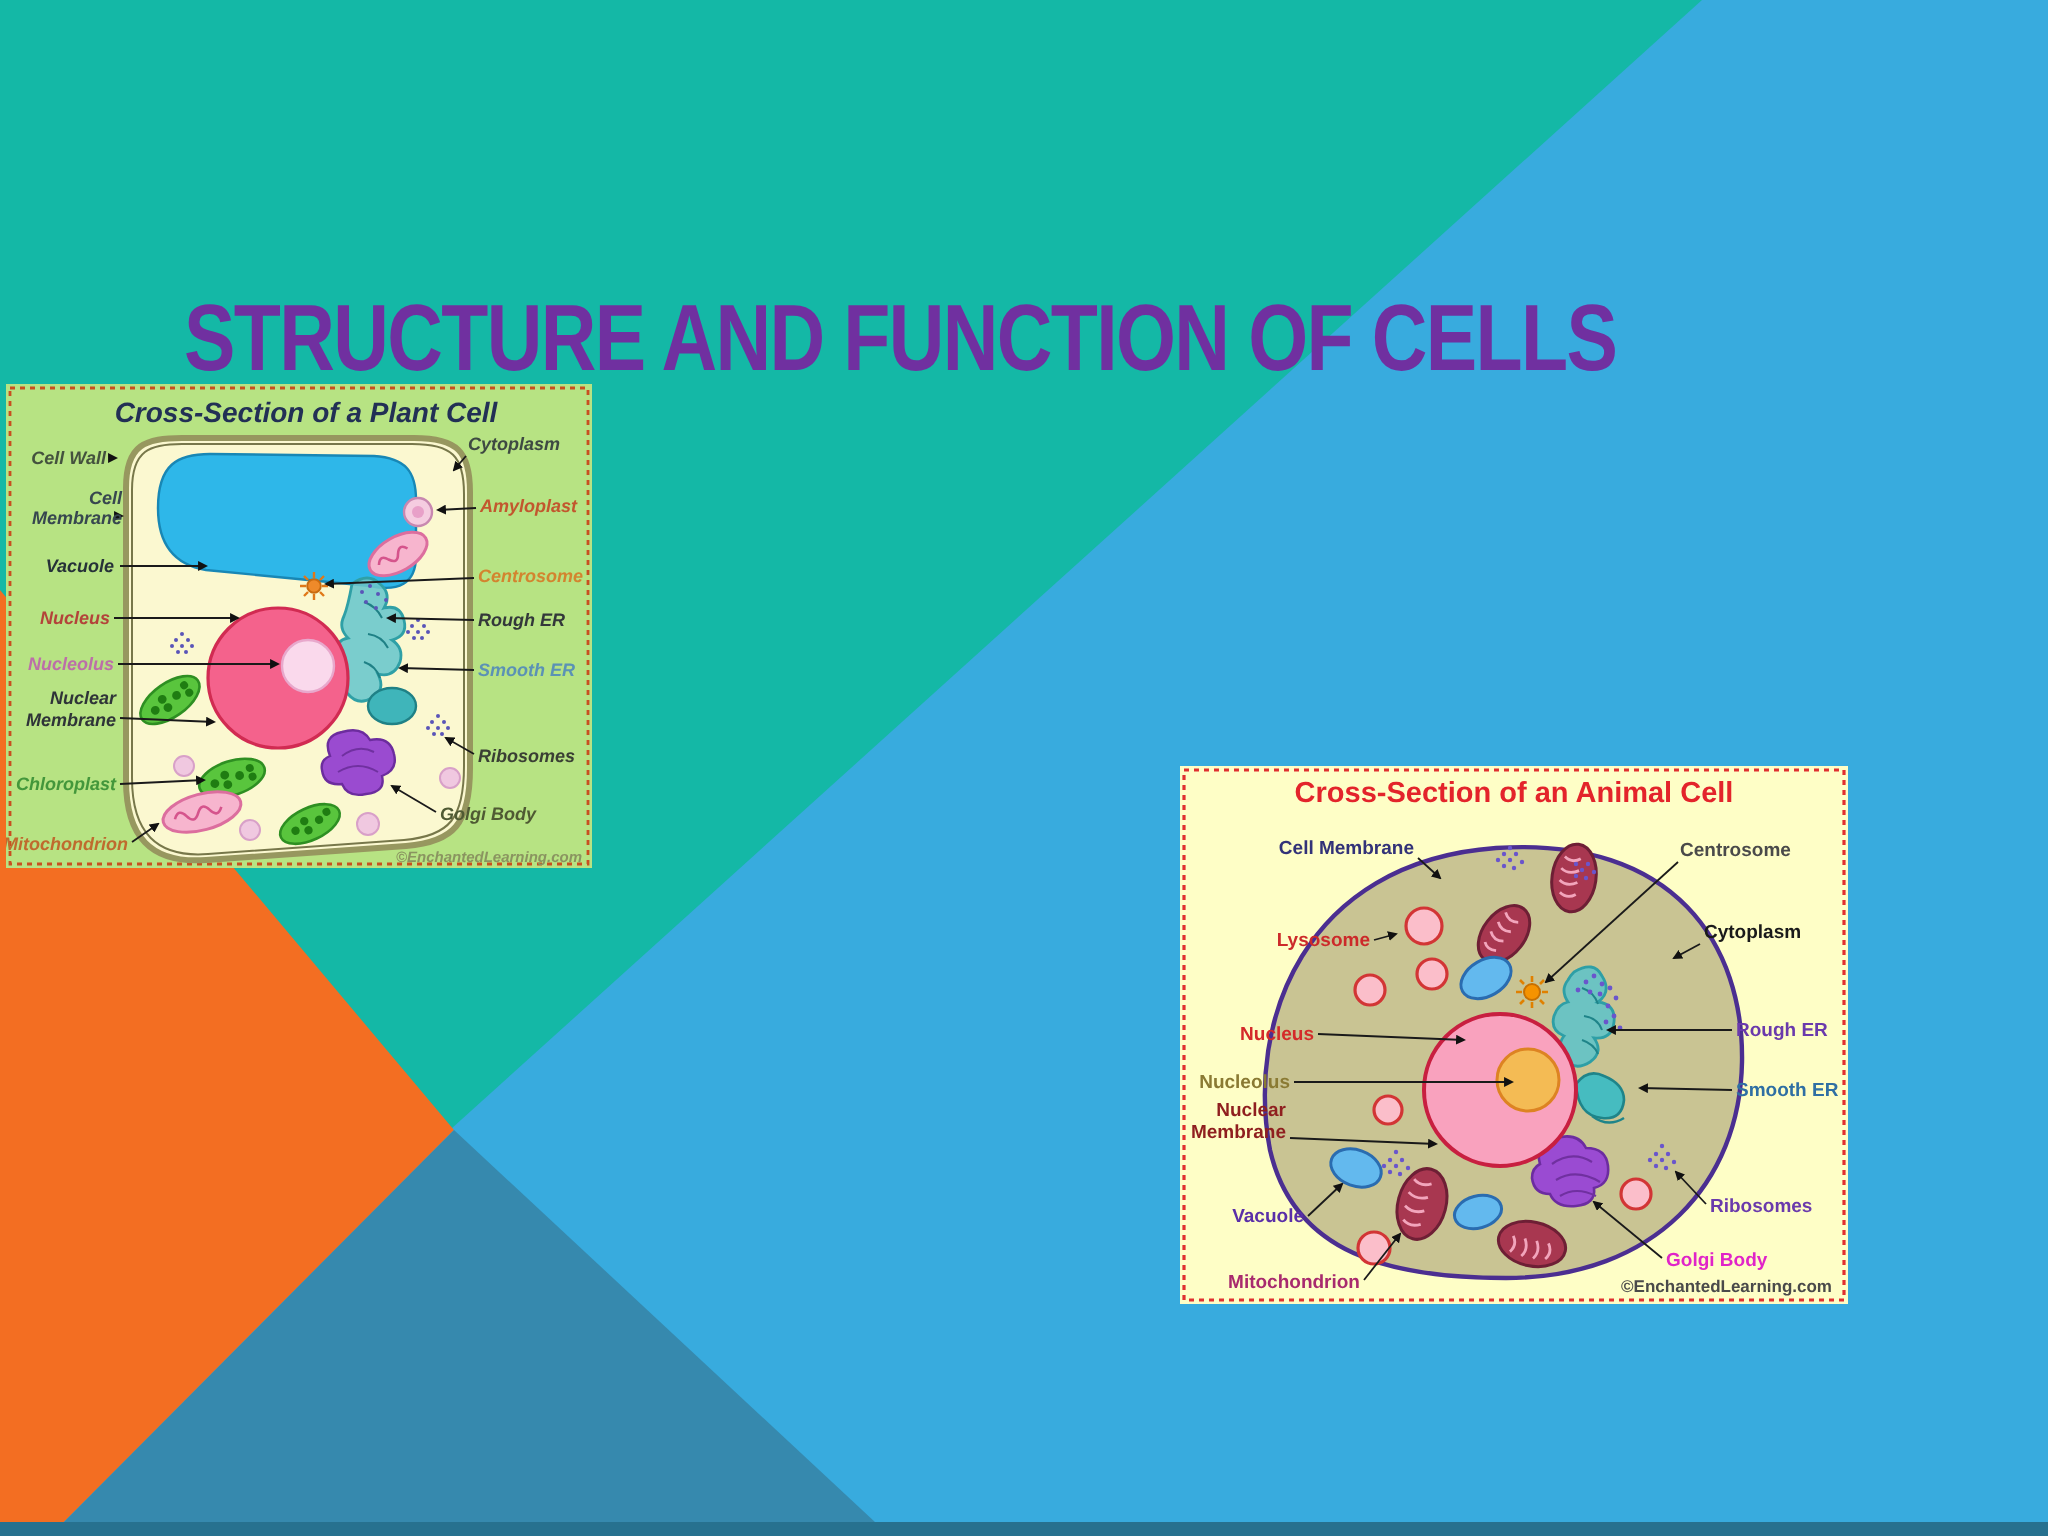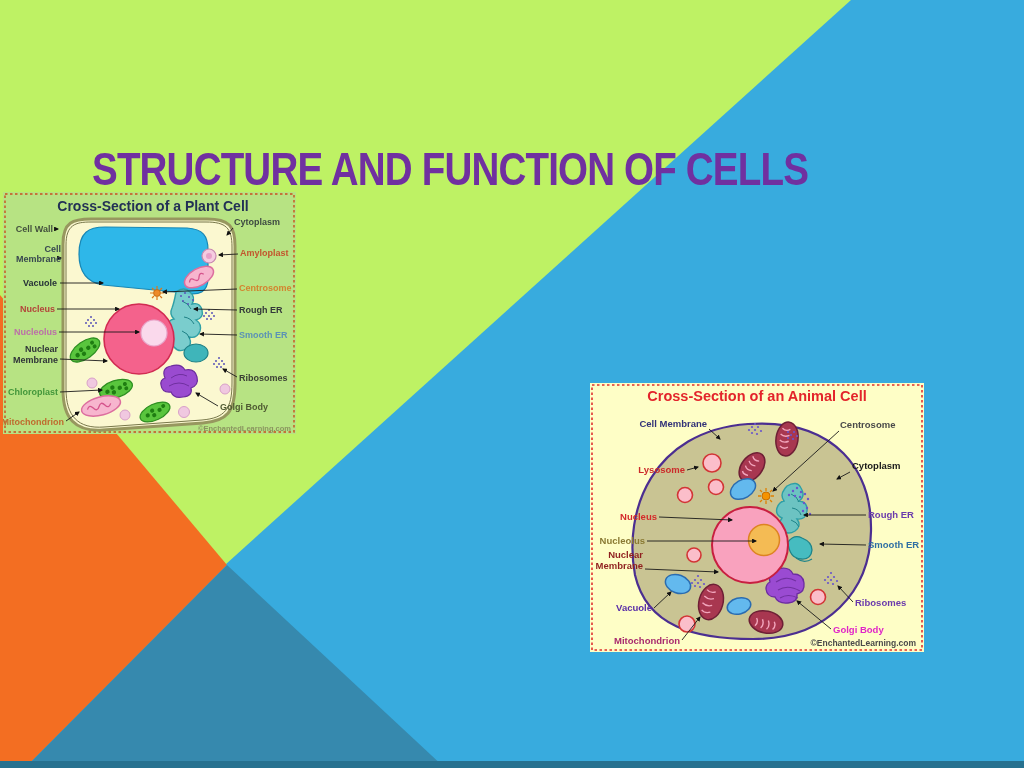--- a/index.html
+++ b/index.html
@@ -1,28 +1,28 @@
 <!DOCTYPE html>
 <html><head>
 <meta charset="utf-8">
 <style>
   html,body{margin:0;padding:0;}
-  .slide{position:relative;width:1024px;height:768px;overflow:hidden;background:#bef264;
+  .slide{position:relative;width:1024px;height:768px;overflow:hidden;background:#14b8a6;
          font-family:"Liberation Sans",sans-serif;}
   .bg{position:absolute;inset:0;}
   .bg-blue{background:#38ABDE;clip-path:polygon(851px 0,1024px 0,1024px 768px,0 768px);}
   .bg-orange{background:#F36E22;clip-path:polygon(0 295px,227px 565px,25px 768px,0 768px);}
   .bg-teal{background:#3689AE;clip-path:polygon(227px 565px,25px 768px,445px 768px);}
   .bg-bottombar{position:absolute;left:0;right:0;bottom:0;height:7px;background:#27718F;}
   .slide-title{position:absolute;left:92px;top:141px;margin:0;font-size:47px;font-weight:bold;
                color:#7030A0;letter-spacing:-1px;white-space:nowrap;
                transform:scaleX(0.82);transform-origin:left top;}
   .diagram{position:absolute;}
   .diagram svg{display:block;}
-  .plant{left:3px;top:192px;width:306px;height:242px;}
+  .plant{left:3px;top:192px;width:306px;height:242px;font-style:italic;}
   .animal{left:590px;top:383px;width:270px;height:269px;}
   text{font-family:"Liberation Sans",sans-serif;font-weight:bold;}
 </style>
 </head>
 <body>
 
 <div class="slide">
 
   <div class="bg bg-blue"></div>
   <div class="bg bg-orange"></div>

